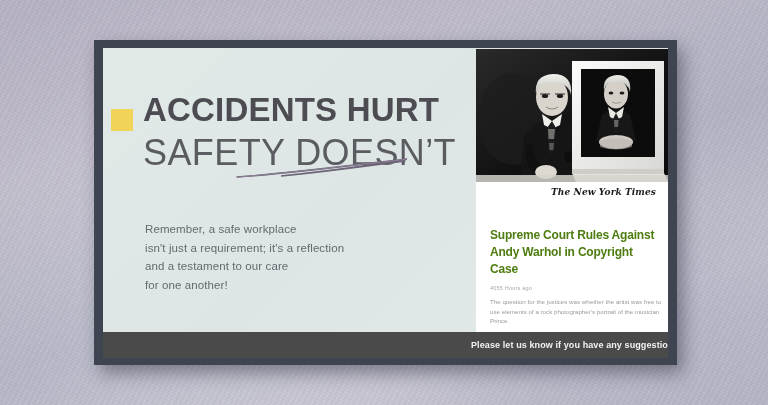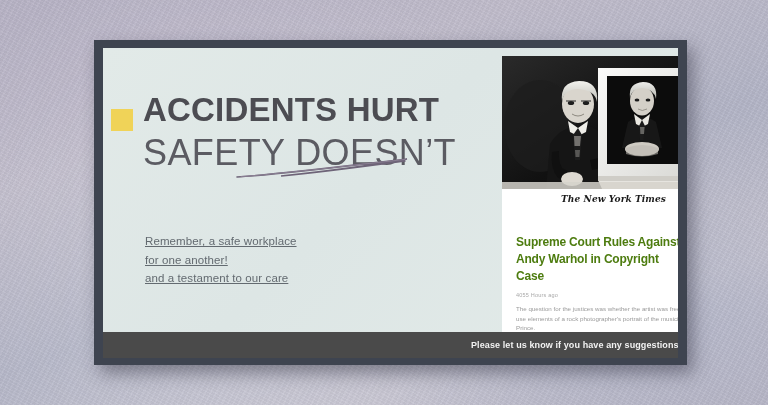--- a/index.html
+++ b/index.html
@@ -36,21 +36,20 @@
 
   
   #monitor {
     position: absolute;
     left: 94px;
     top: 40px;
     width: 583px;
     height: 325px;
     background: #3e4450;
     box-shadow: 6px 8px 16px rgba(40,40,55,0.45);
-    padding-left: 10px;
   }
   #monitor-inner {
     position: absolute;
     left: 9px;
     top: 8px;
     right: 9px;
     bottom: 7px;
     background: #dfe7e6;
     overflow: hidden;
   }
@@ -108,45 +107,44 @@
     left: 130px;
     top: 108px;
     width: 180px;
     height: 24px;
     pointer-events: none;
   }
 
   #body-copy {
     position: absolute;
     left: 42px;
-    top: 184px;
+    top: 172px;
     width: 300px;
     font-size: 11.5px;
     line-height: 18.6px;
     color: #636a70;
     letter-spacing: 0.1px;
-    text-decoration: underline;
   }
   #body-copy .line { white-space: nowrap; display: block; }
 
   #yellow-rule {
     position: absolute;
     left: 253px;
     top: 287px;
     width: 122px;
     height: 2.5px;
     background: #f0c33c;
   }
 
   
   #news-card {
     position: absolute;
     right: 0;
-    top: 8px;
-    width: 176px;
+    top: 1px;
+    width: 192px;
     height: 100%;
     background: #ffffff;
   }
 
   #news-photo {
     position: absolute;
     left: 0; top: 0;
     width: 200px;
     height: 133px;
     background: #141414;
@@ -241,22 +239,23 @@
             <div id="headline-2">SAFETY DOESN’T</div>
           </div>
 
           <svg id="swoosh" viewBox="0 0 180 24">
             <path d="M4 21 C 40 19, 105 11, 174 3 C 140 9, 95 15, 48 20 C 70 18, 120 12, 172 5" fill="none" stroke="#6e6478" stroke-width="1.6" stroke-linecap="round"></path>
             <path d="M8 20.5 C 50 18, 110 10, 172 3.5" fill="none" stroke="#8a7f93" stroke-width="1.1" stroke-linecap="round"></path>
           </svg>
 
           <div id="body-copy">
             <span class="line">Remember, a safe workplace</span>
+            <span class="line">isn't just a requirement; it's a reflection</span>
+            <span class="line">and a testament to our care</span>
             <span class="line">for one another!</span>
-            <span class="line">and a testament to our care</span>
           </div>
 
           <div id="yellow-rule"></div>
         </div>
 
         <div id="news-card">
 
           <div id="news-photo">
             <svg width="200" height="133" viewBox="0 0 200 133">
               <defs>

